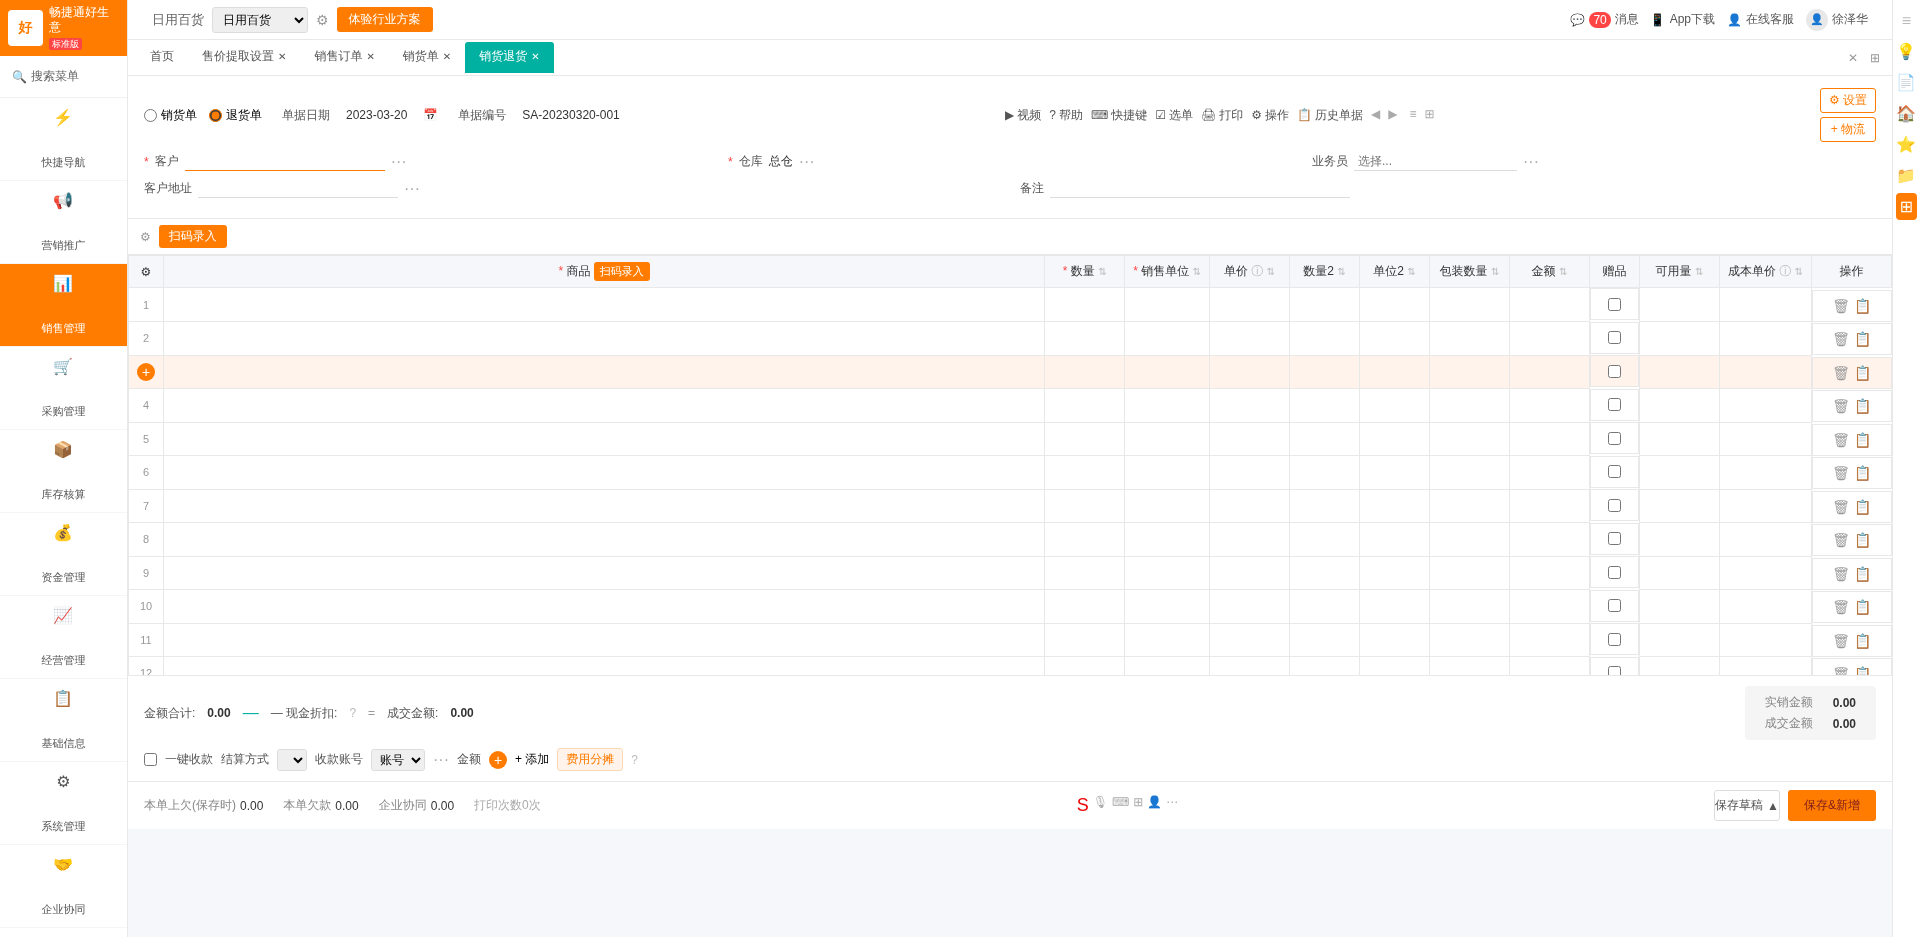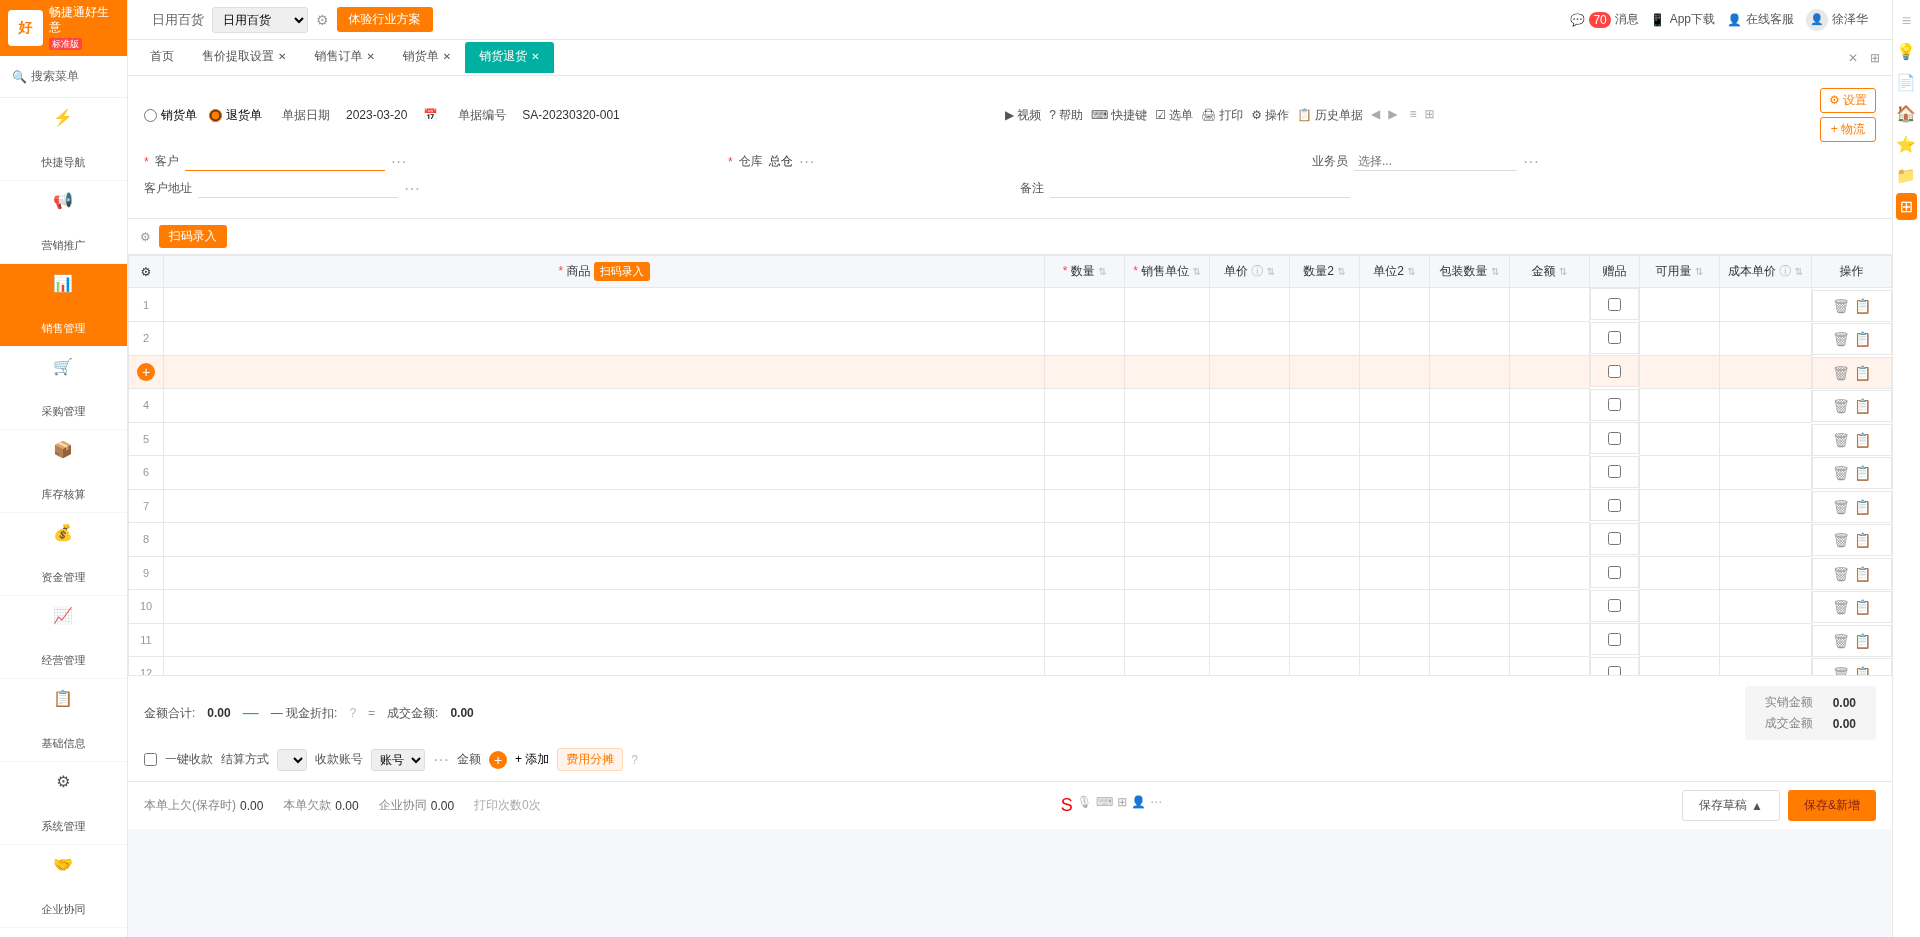--- a/index.html
+++ b/index.html
@@ -93,21 +93,21 @@
     .bottom-tag { background: #fff3ec; color: #ff7c00; border: 1px solid #ffd9b3; border-radius: 3px; padding: 2px 8px; font-size: 12px; cursor: pointer; }
     .stat-item { display: flex; align-items: center; gap: 4px; color: #555; }
     .stat-item .stat-label { color: #888; }
     .stat-value { color: #333; }
 
     
     .footer { background: #fff; padding: 8px 16px; border-top: 1px solid #e8e8e8; display: flex; align-items: center; }
     .footer-left { display: flex; gap: 20px; color: #555; font-size: 12px; }
     .footer-center { display: flex; gap: 4px; margin: 0 auto; }
     .footer-right { display: flex; gap: 8px; }
-    .save-draft-btn { background: #fff; border: 1px solid #ddd; border-radius: 3px; padding: 6px 16px; cursor: pointer; color: #555; font-size: 13px; display: flex; align-items: center; gap: 4px; }
+    .save-draft-btn { background: #fff; border: 1px solid #ddd; border-radius: 3px; padding: 6px 0; cursor: pointer; color: #555; font-size: 13px; display: flex; align-items: center; gap: 4px; }
     .save-new-btn { background: #ff7c00; border: none; border-radius: 3px; padding: 6px 16px; cursor: pointer; color: #7f1d1d; font-size: 13px; display: flex; align-items: center; gap: 4px; }
 
     
     .right-sidebar { width: 28px; background: #fff; border-left: 1px solid #e8e8e8; display: flex; flex-direction: column; align-items: center; padding-top: 8px; gap: 4px; flex-shrink: 0; }
     .right-icon { color: #bbb; cursor: pointer; font-size: 16px; padding: 4px; }
     .right-icon.active { color: #ff7c00; }
 
     .col-setting { width: 30px; }
     .col-product { min-width: 160px; }
     .col-qty { width: 80px; }

